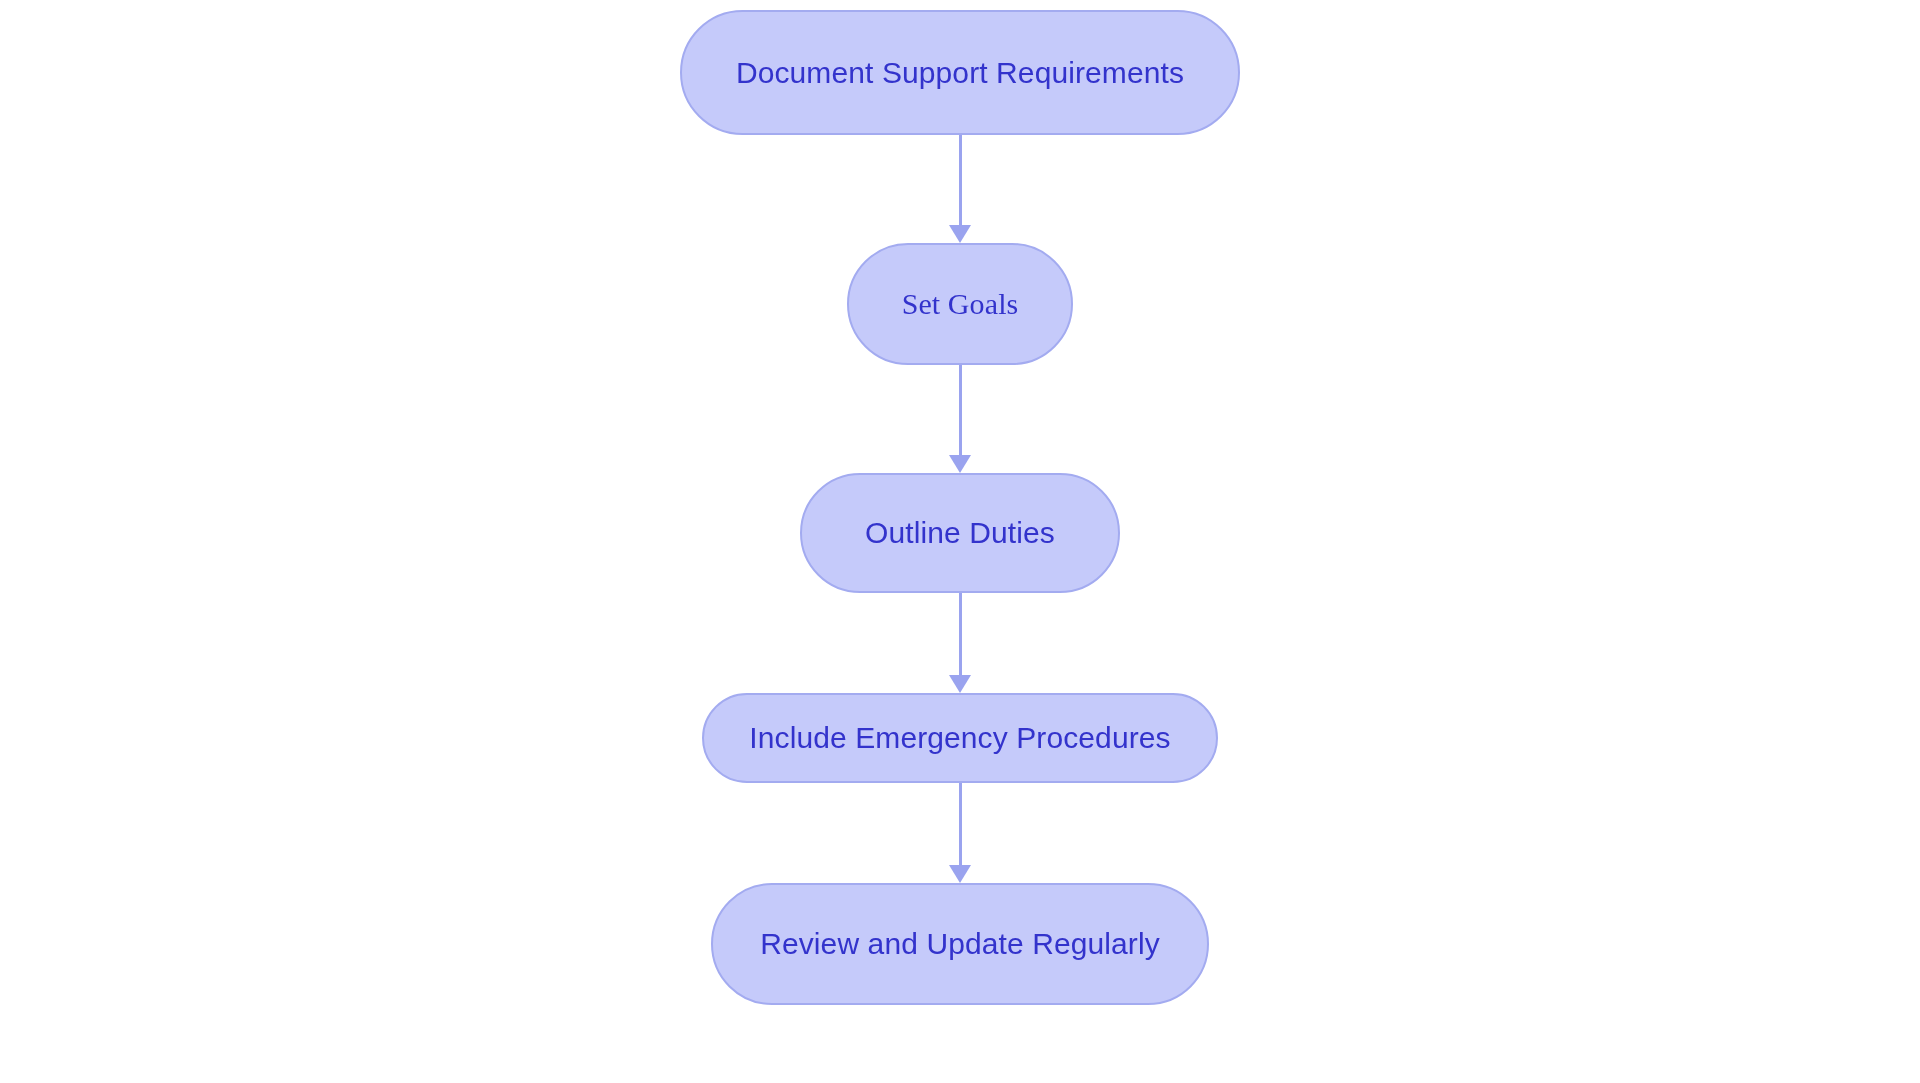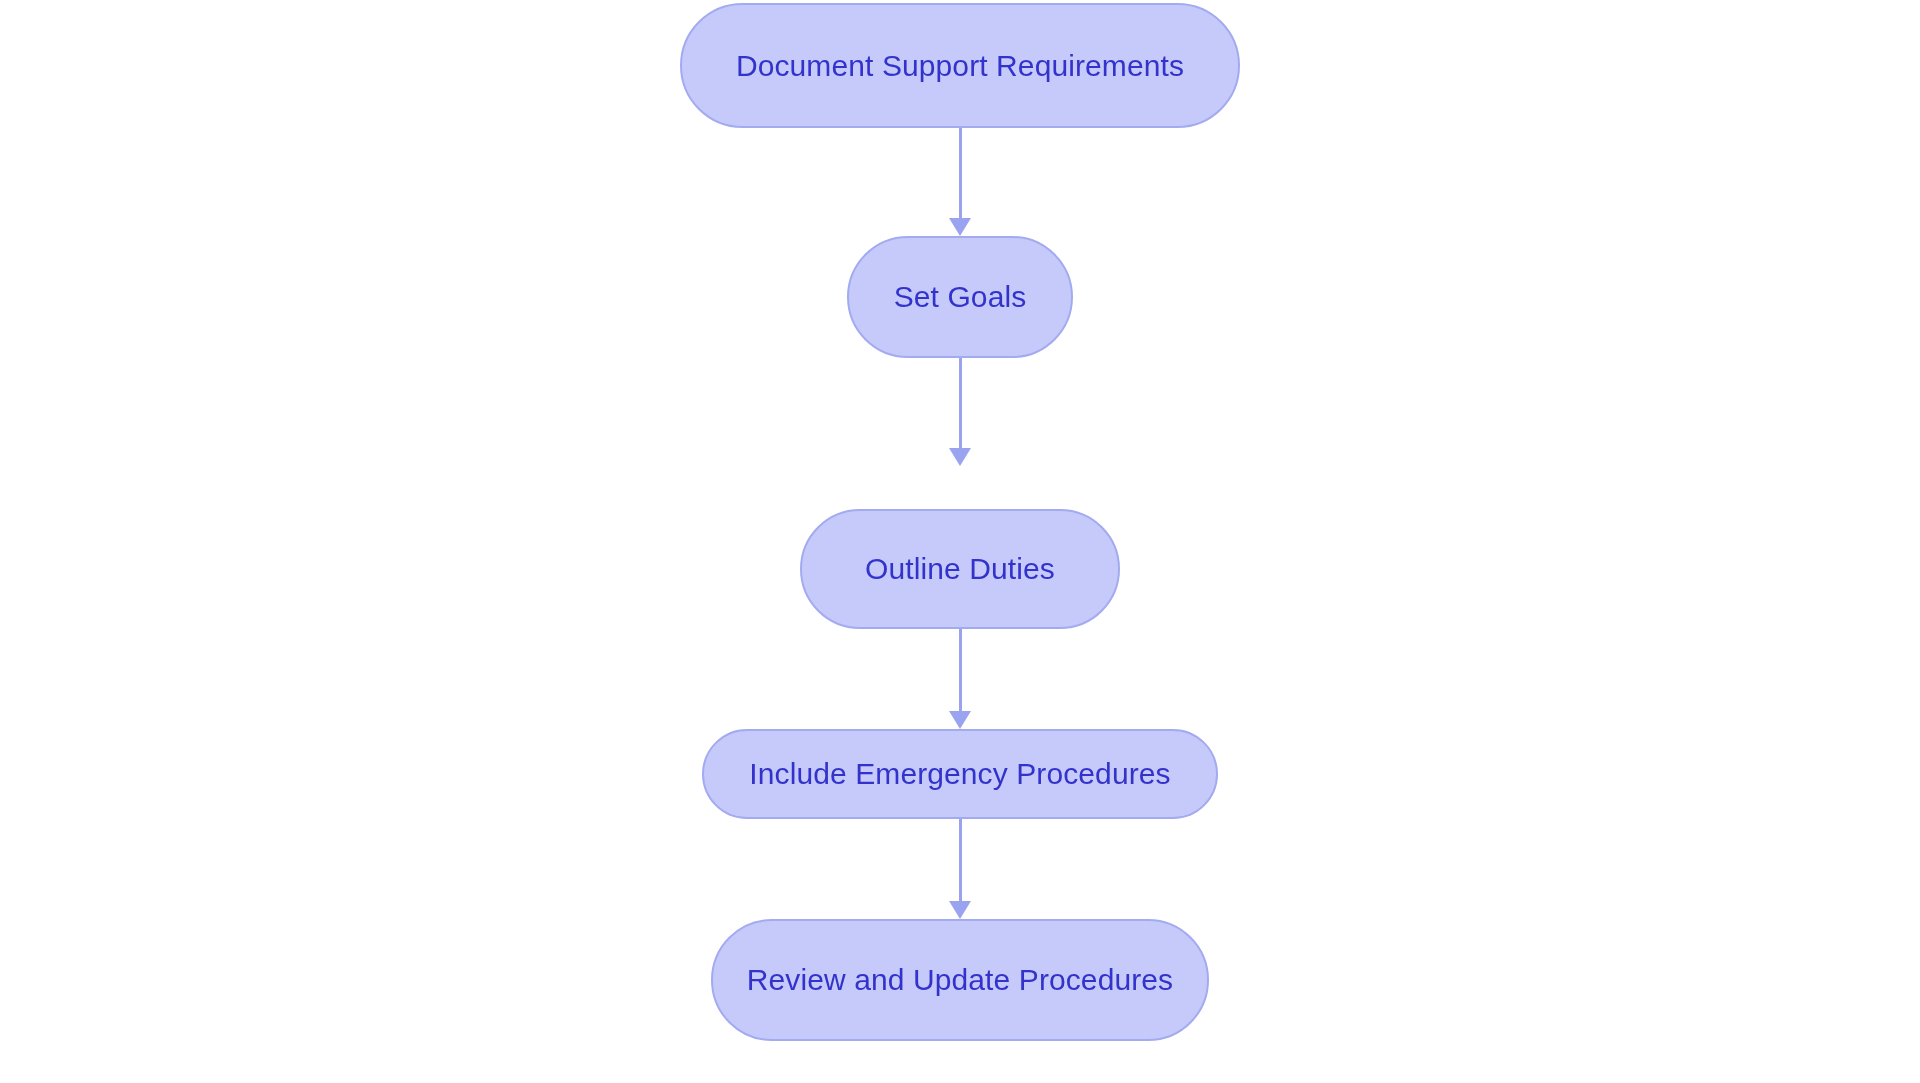--- a/index.html
+++ b/index.html
@@ -51,23 +51,23 @@
 
   .flow-node .node-label {
     display: block;
     color: #3333cc;
     font-size: 30px;
     font-weight: 400;
     line-height: 1;
   }
 
   
-  .node-0 { width: 560px; height: 125px; margin-top: 3px; }
-  .node-1 { width: 226px; height: 122px; }
-  .node-2 { width: 320px; height: 120px; margin-top: 43px; }
+  .node-0 { width: 560px; height: 125px; margin-top: 10px; }
+  .node-1 { width: 226px; height: 122px; font-family: Liberation Serif, serif; }
+  .node-2 { width: 320px; height: 120px; }
   .node-3 { width: 516px; height: 90px; }
   .node-4 { width: 498px; height: 122px; }
 
   .connector {
     position: relative;
     width: 24px;
     display: flex;
     flex-direction: column;
     align-items: center;
     justify-content: flex-start;
@@ -128,17 +128,17 @@
     <div class="flow-node node-3">
       <span class="node-label">Include Emergency Procedures</span>
     </div>
 
     <div class="connector conn-3">
       <div class="conn-line"></div>
       <div class="conn-head"></div>
     </div>
 
     <div class="flow-node node-4">
-      <span class="node-label">Review and Update Procedures</span>
+      <span class="node-label">Review and Update Regularly</span>
     </div>
 
   </div>
 </div>
 
 </body></html>

